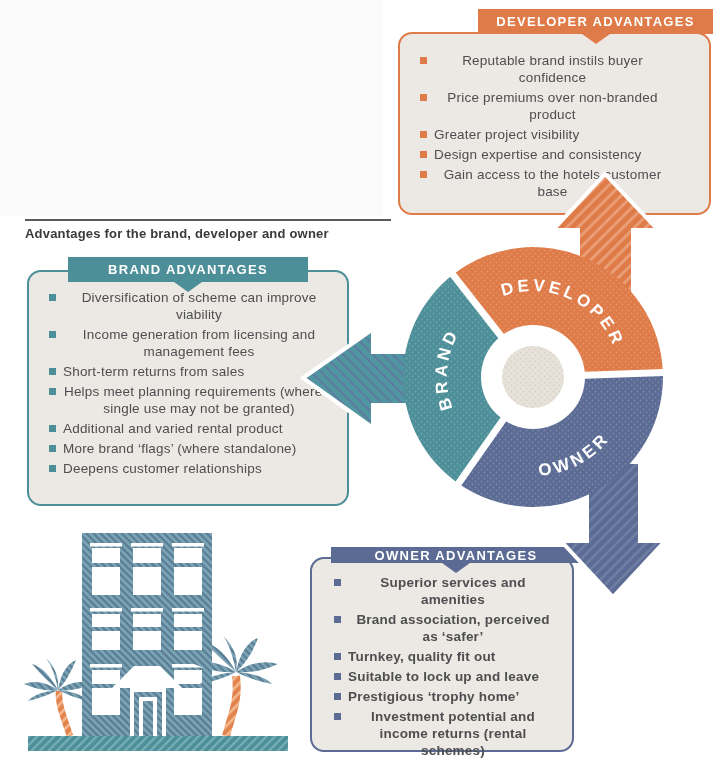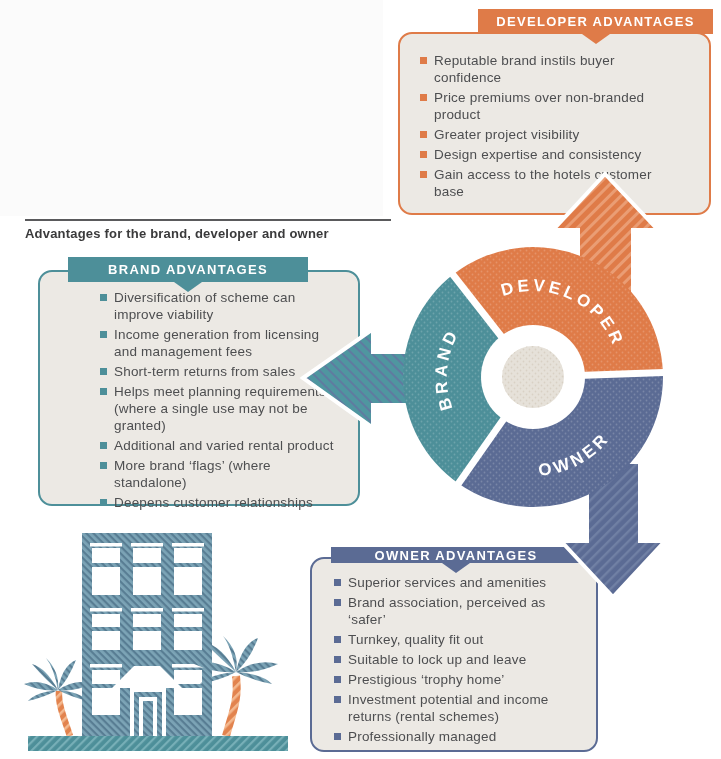--- a/index.html
+++ b/index.html
@@ -14,28 +14,28 @@
            box-sizing:border-box;z-index:1;}
   .adv-header{position:absolute;display:flex;align-items:center;justify-content:center;
               background:var(--c);color:#fff;font-weight:bold;font-size:13px;letter-spacing:1.3px;
               z-index:3;box-sizing:border-box;}
   .adv-header::after{content:"";position:absolute;top:100%;left:50%;margin-left:-14px;width:0;height:0;
               border-left:14px solid transparent;border-right:14px solid transparent;
               border-top:10px solid var(--c);}
   .box-dev{left:398px;top:32px;width:313px;height:183px;}
   .hdr-dev{left:438px;top:9px;width:235px;height:25px;margin-left:40px;}
   .list-dev{padding:18px 38px 8px 20px;}
-  .box-brand{left:38px;top:270px;width:322px;height:236px;padding-left:40px;}
+  .box-brand{left:27px;top:270px;width:322px;height:236px;}
   .hdr-brand{left:68px;top:257px;width:240px;height:25px;text-align:right;}
   .list-brand{padding:17px 12px 8px 20px;}
-  .box-owner{left:310px;top:557px;width:288px;height:195px;}
+  .box-owner{left:310px;top:557px;width:264px;height:195px;font-weight:bold;}
   .hdr-owner{left:331px;top:547px;width:250px;height:16px;}
   .list-owner{padding:15px 14px 8px 22px;}
 
-  .bullet-item{display:flex;margin-bottom:3px;}
+  .bullet-item{display:flex;margin-bottom:3px;text-align:center;}
   .bullet-square{width:7px;height:7px;background:var(--c);margin:5px 7px 0 0;flex:none;}
   .bullet-text{font-size:13.5px;line-height:17px;color:#4D4E50;letter-spacing:.2px;}
 
   .overlay{position:absolute;left:0;top:0;z-index:5;pointer-events:none;}
   .wheel-label{font-family:"Liberation Sans",sans-serif;font-weight:bold;font-size:17px;
                letter-spacing:3.5px;fill:#fff;}
 </style>
 </head>
 <body>
 

